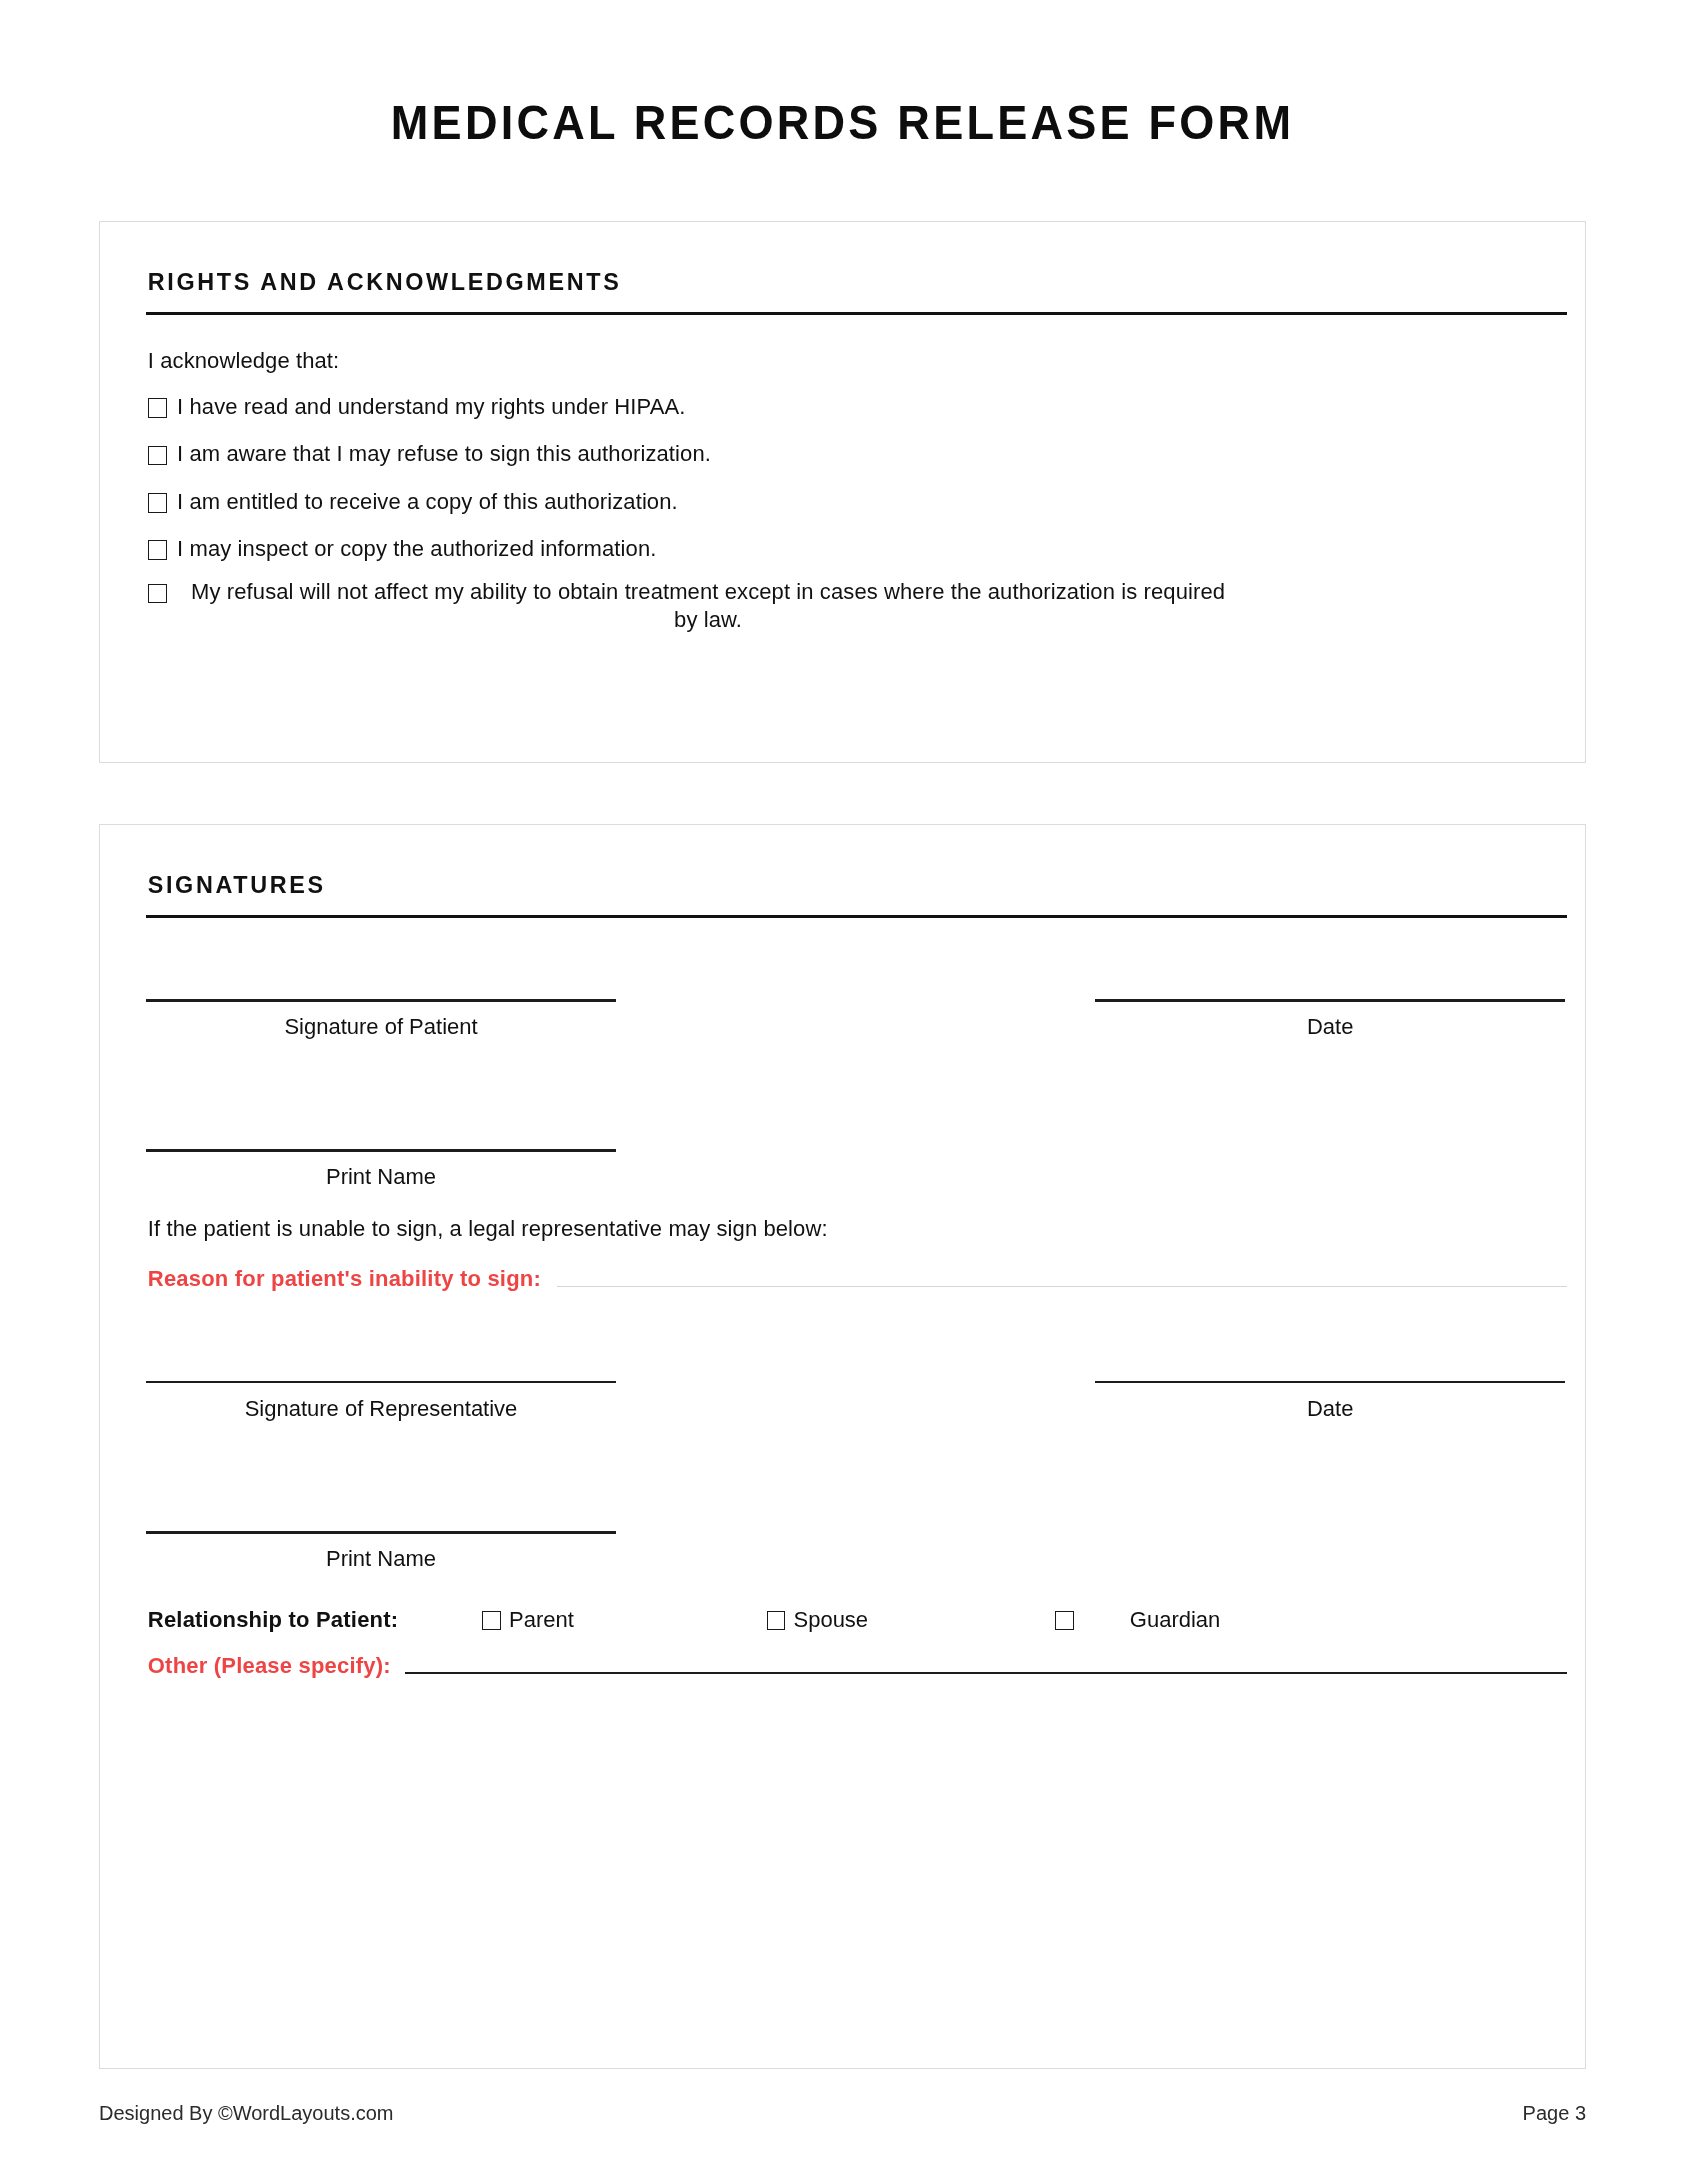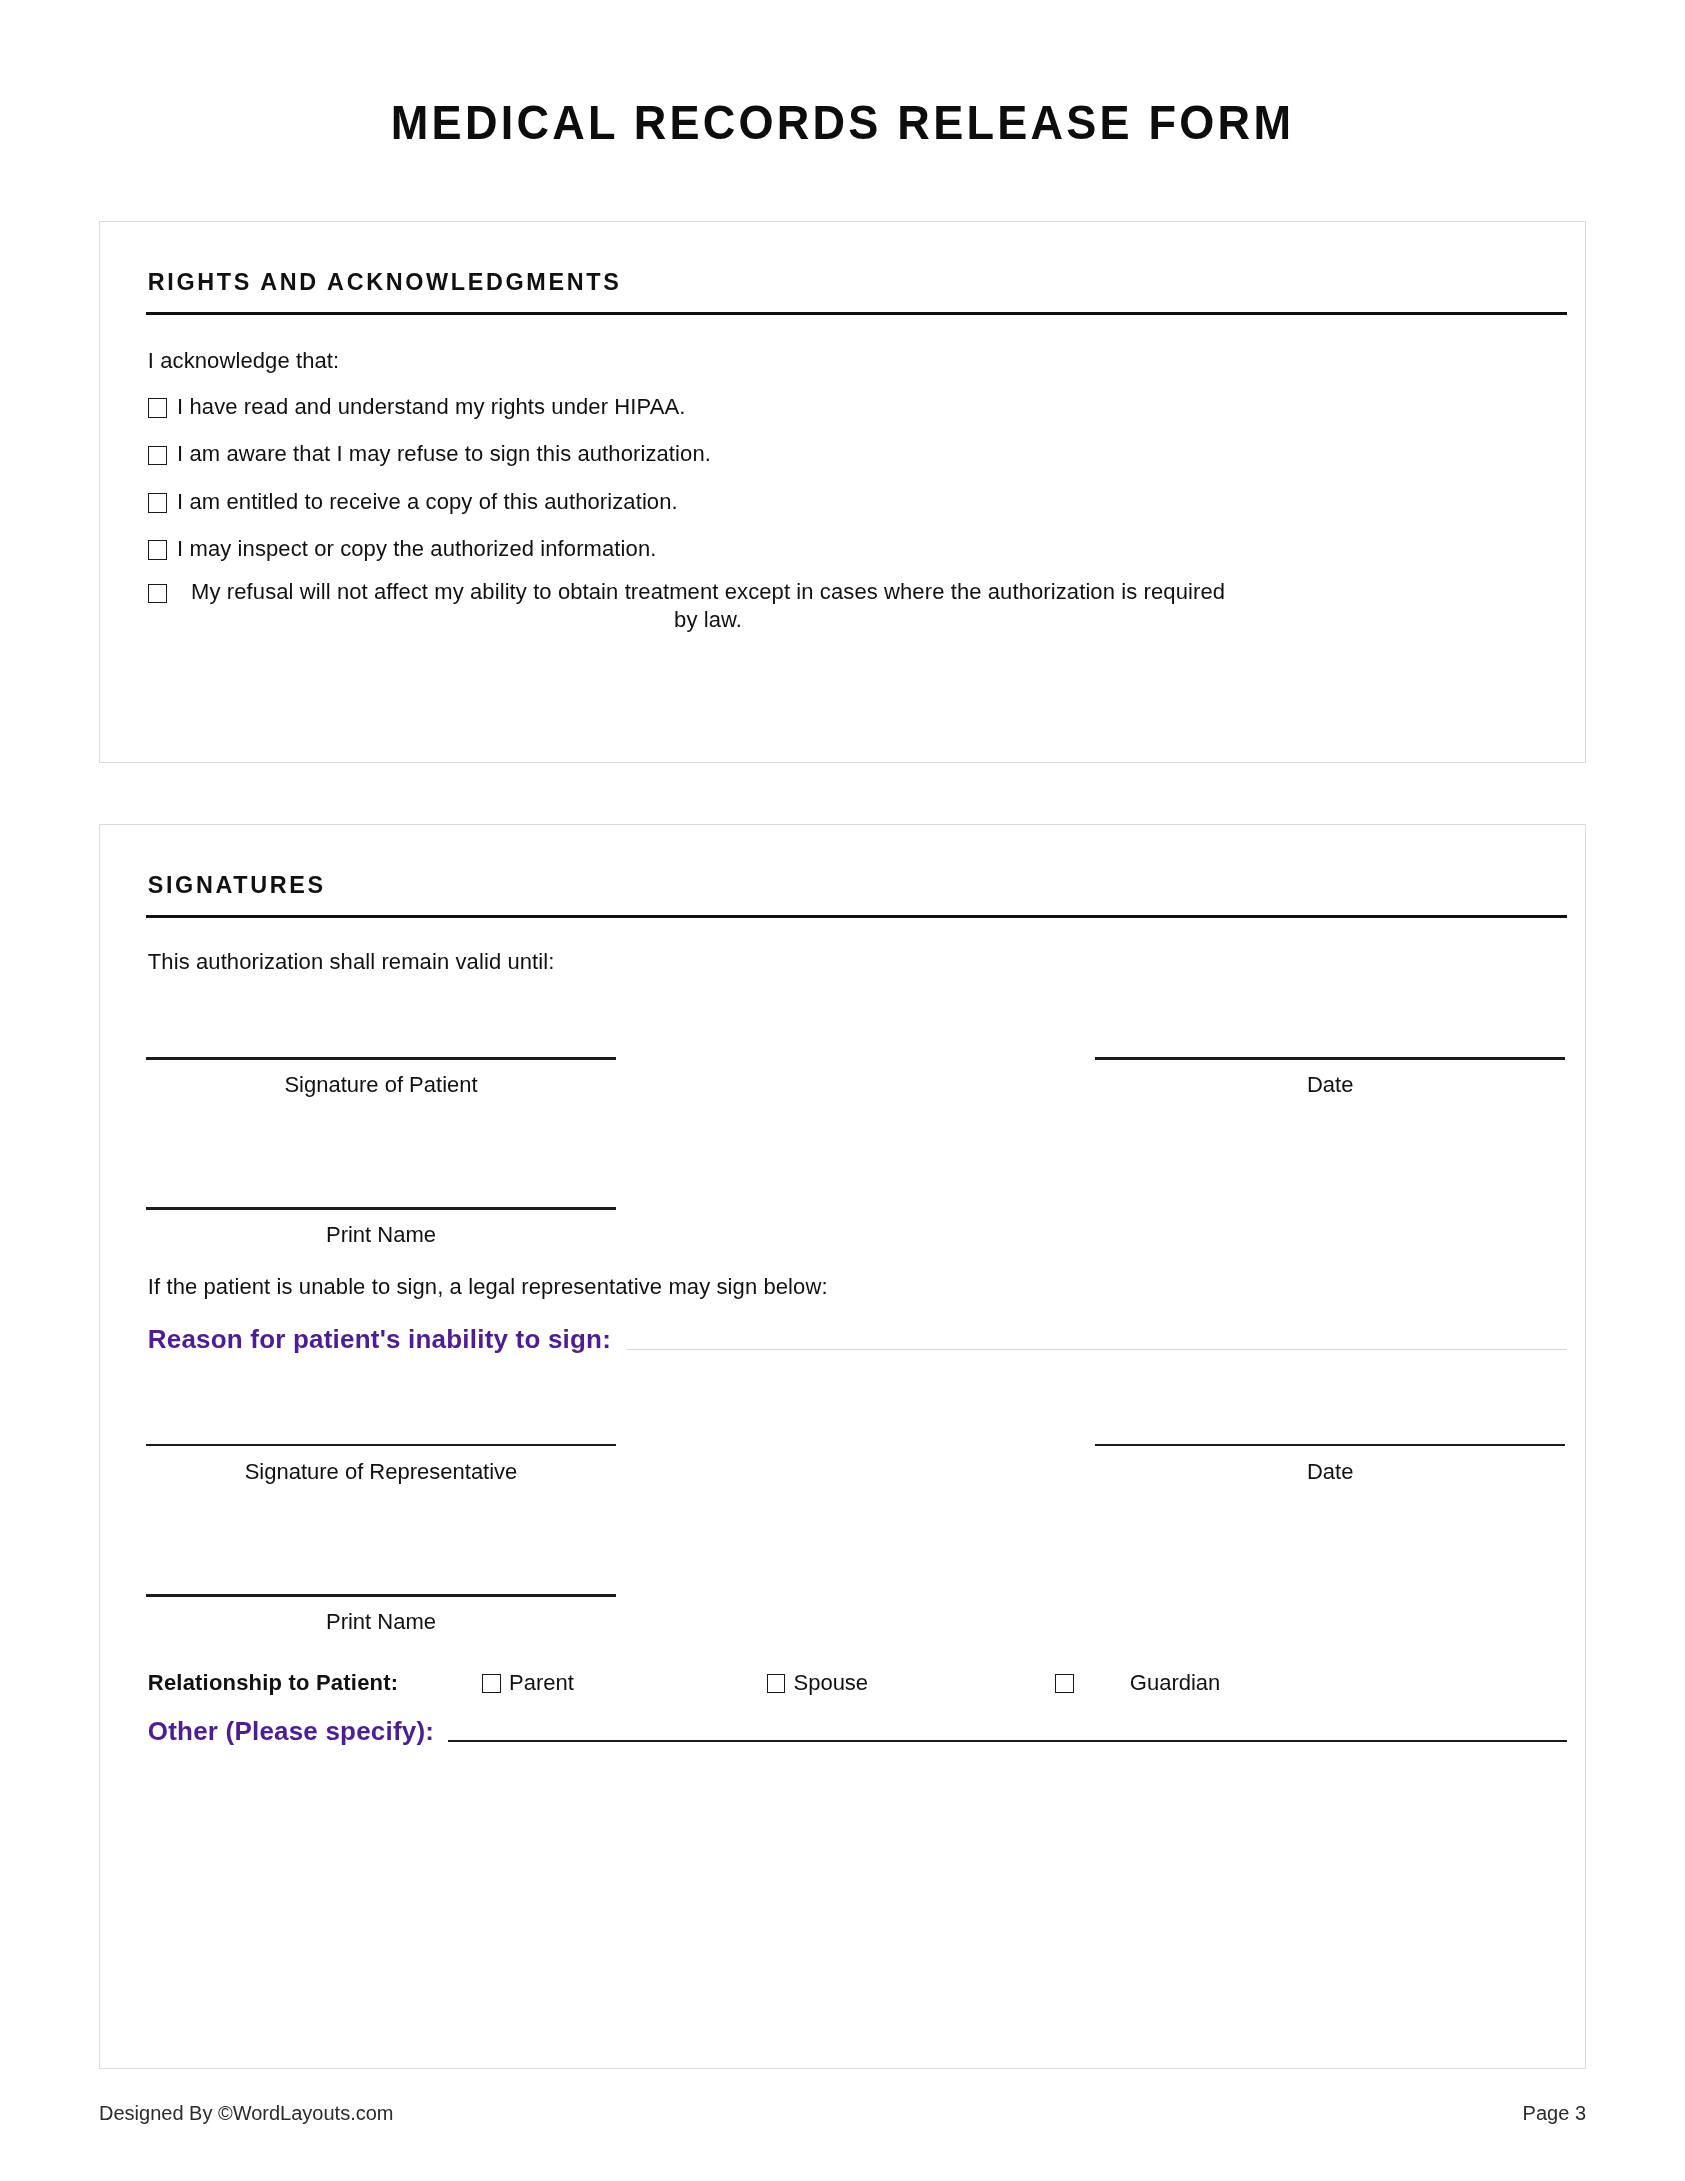--- a/index.html
+++ b/index.html
@@ -162,23 +162,23 @@
     padding-left: 1.8px;
   }
 
   .field-row {
     display: flex;
     align-items: flex-end;
     margin-top: 23px;
     padding-left: 1.8px;
   }
   .field-label {
-    font-size: 26px;
+    font-size: 22px;
     font-weight: 700;
-    color: #4c1d95;
+    color: #ef4444;
     white-space: nowrap;
     line-height: 1.2;
     font-family: "Liberation Sans Narrow", "Liberation Sans", sans-serif;
     letter-spacing: 0.2px;
   }
   .field-line-gray {
     flex: 1 1 auto;
     height: 1.8px;
     background: #d5d5d5;
     margin-left: 16px;
@@ -279,21 +279,20 @@
         <span class="body-text check-text">My refusal will not affect my ability to obtain treatment except in cases where the authorization is required by law.</span>
       </div>
 
     </div>
   </section>
 
   <section class="card card--signatures">
     <div class="section-head">SIGNATURES</div>
     <div class="section-rule"></div>
 
-    <div class="body-text valid-until">This authorization shall remain valid until:</div>
 
     <div class="sig-row sig-row--first">
       <div class="sig-block">
         <div class="sig-line"></div>
         <div class="sig-caption">Signature of Patient</div>
       </div>
       <div class="sig-block right">
         <div class="sig-line"></div>
         <div class="sig-caption">Date</div>
       </div>

